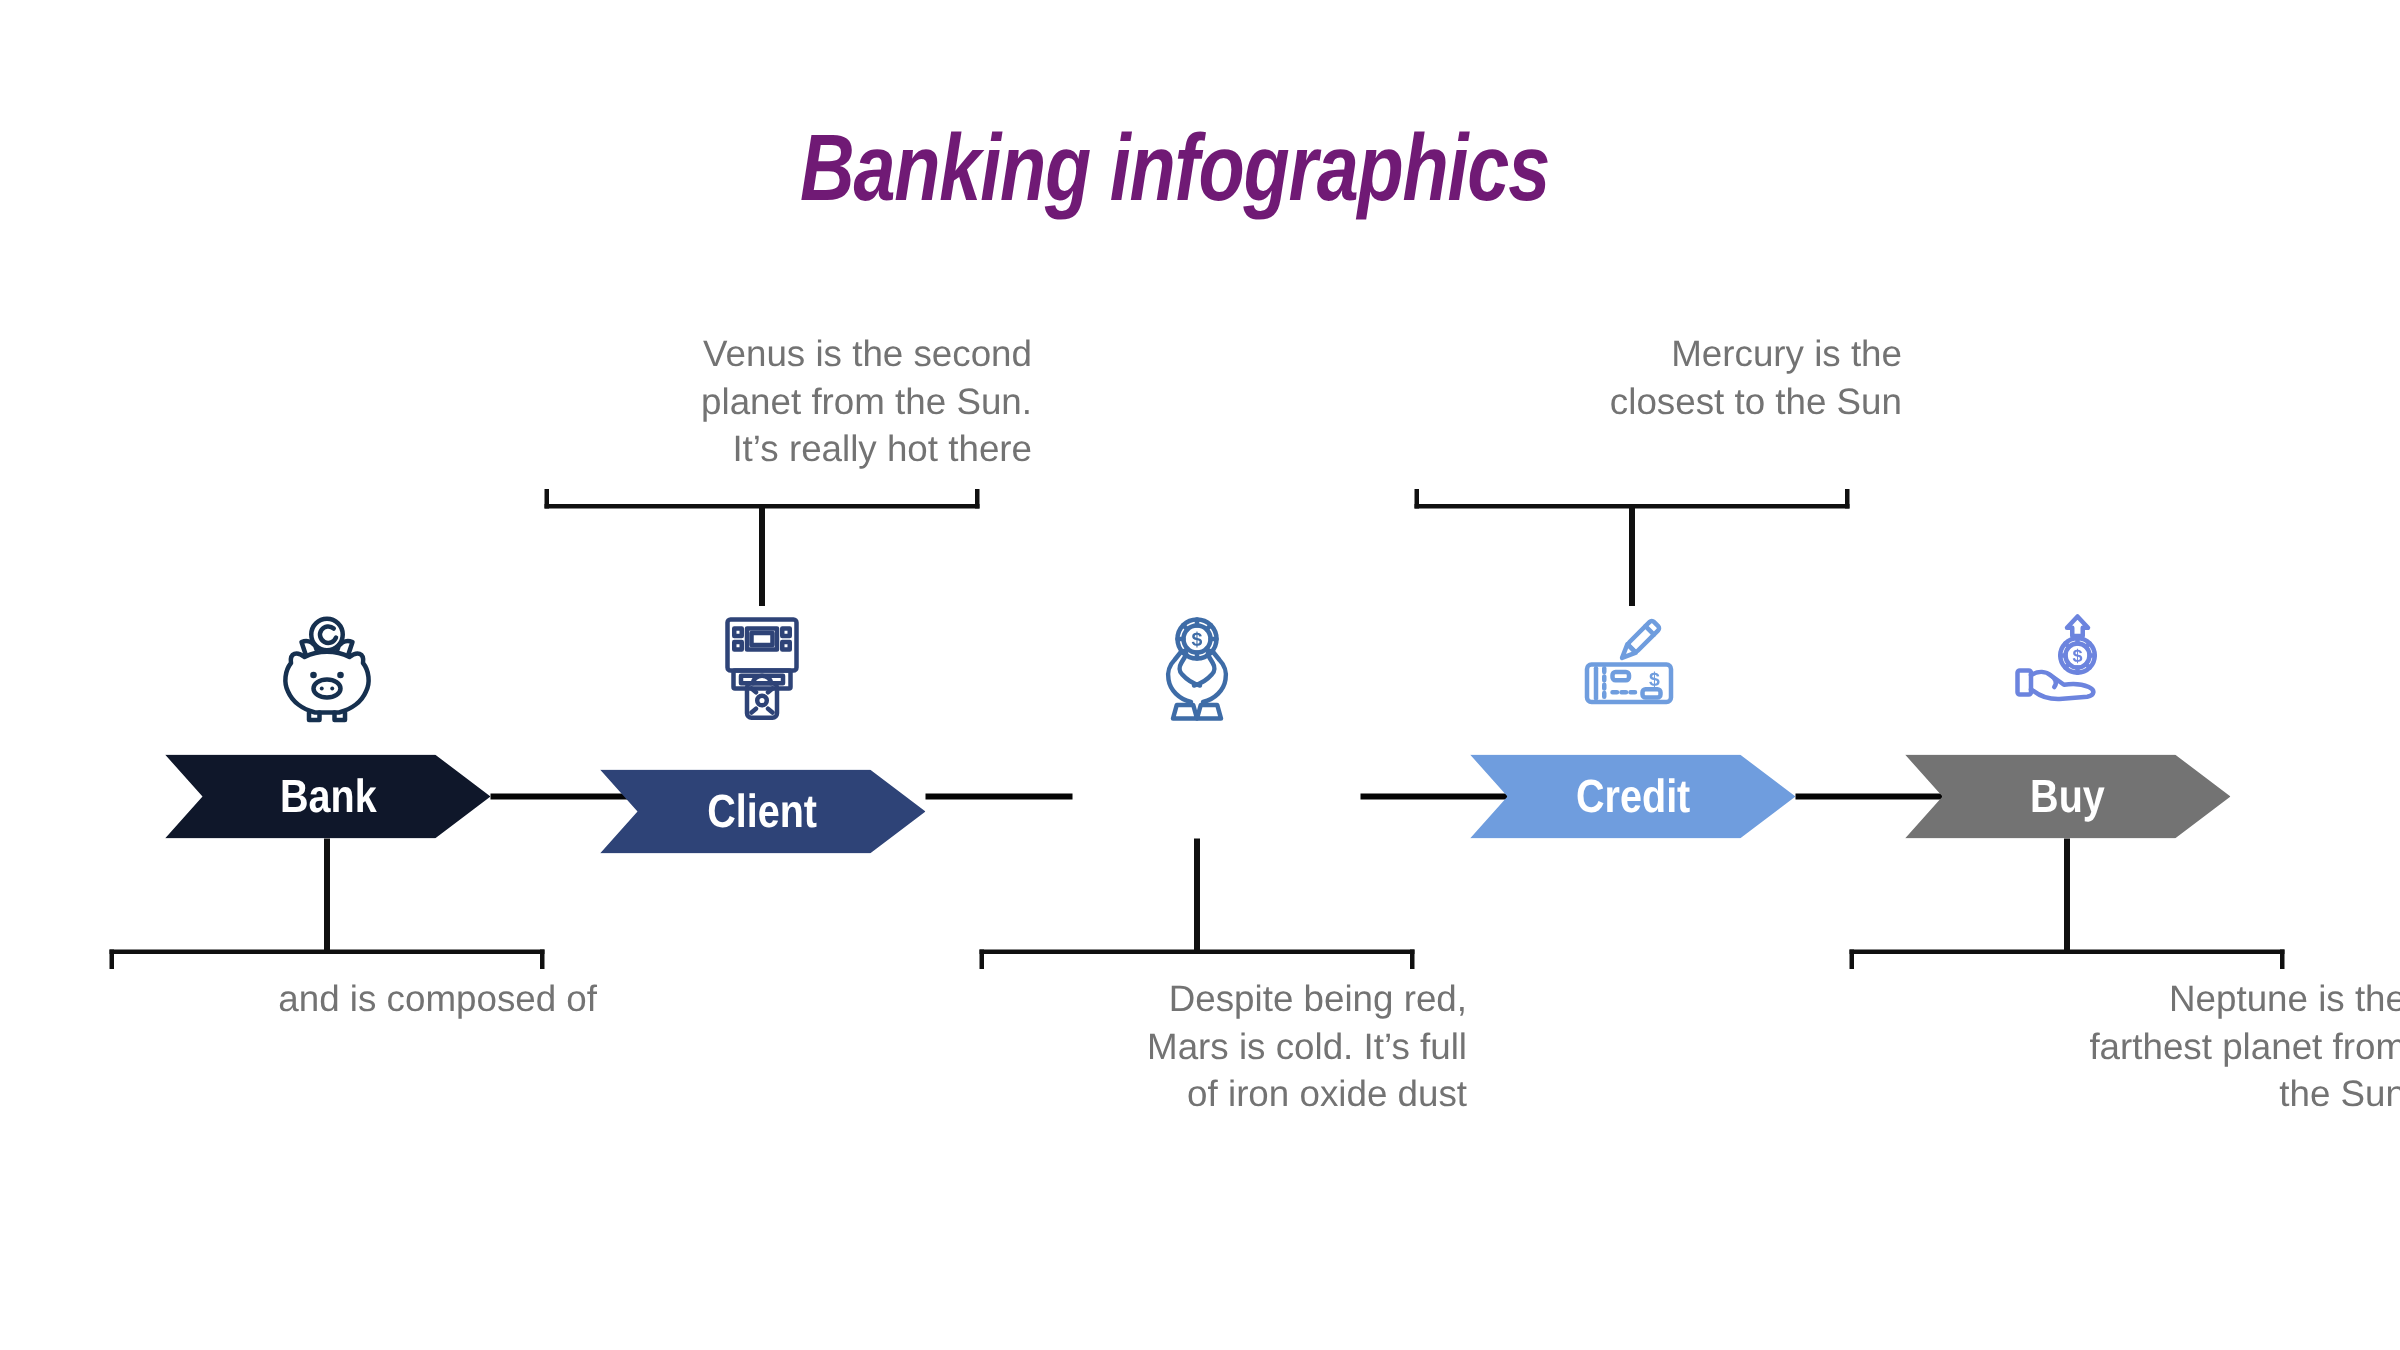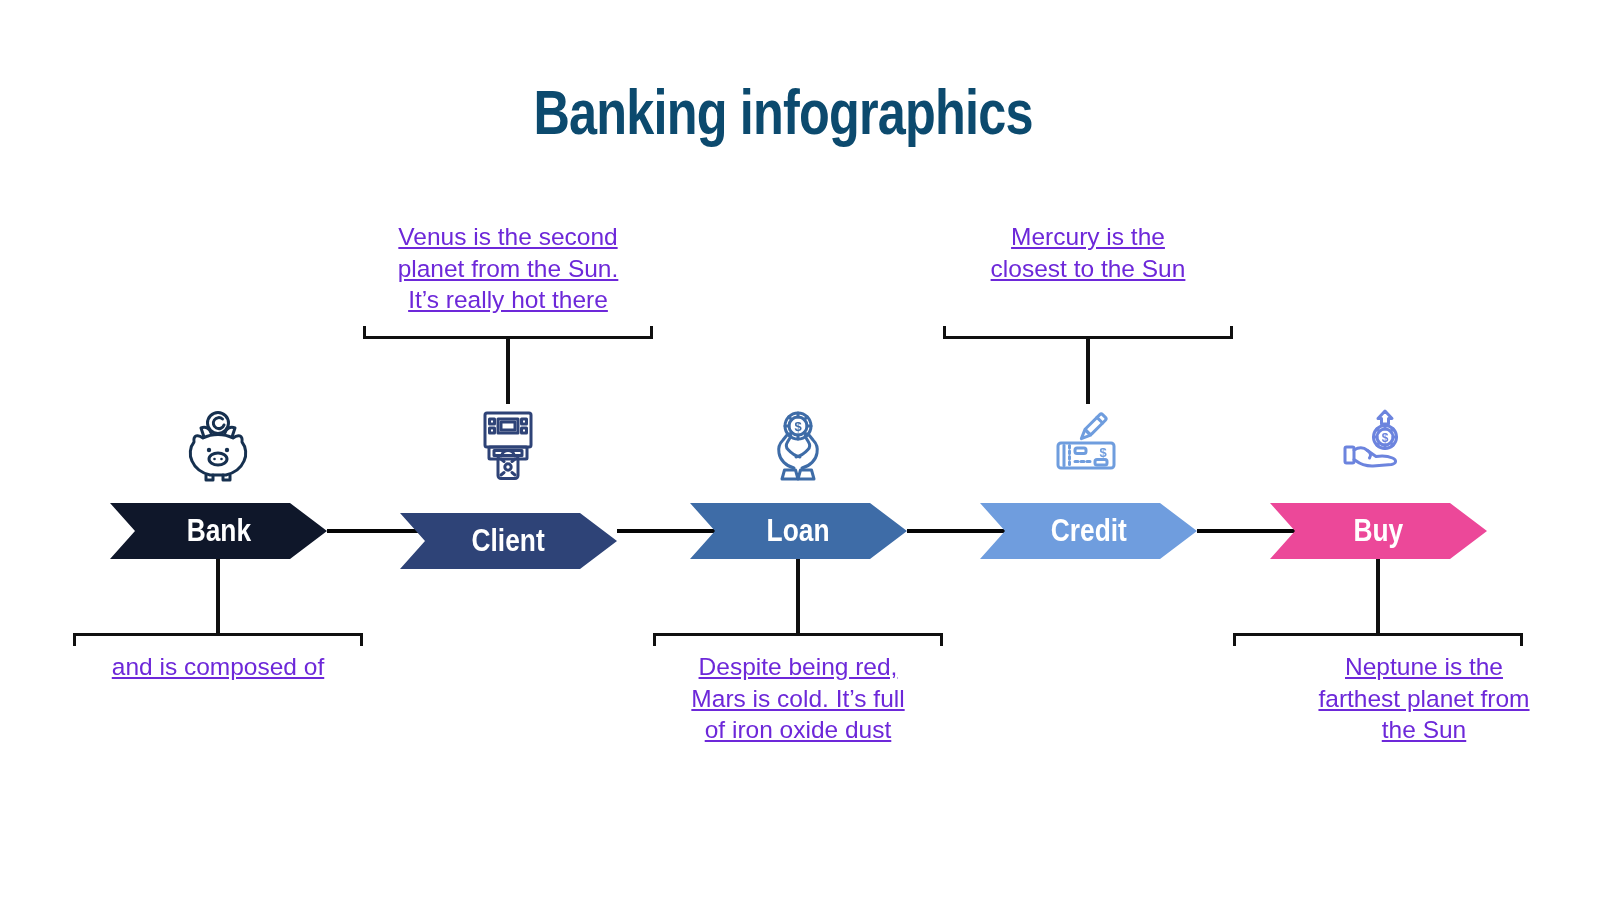--- a/index.html
+++ b/index.html
@@ -1,21 +1,21 @@
 <!DOCTYPE html>
 <html><head>
 <meta charset="utf-8">
 <style>
   html,body{margin:0;padding:0;}
   body{width:1600px;height:900px;background:#ffffff;overflow:hidden;
        font-family:"Liberation Sans", sans-serif;position:relative;}
   .canvas{position:absolute;left:0;top:0;width:1600px;height:900px;}
 
   .title{position:absolute;left:0;top:76px;width:1566px;text-align:center;
-         font-size:63px;font-weight:800;color:#0c4a6e;white-space:nowrap;}
+         font-size:63px;font-weight:800;color:#701a75;white-space:nowrap;font-style:italic;}
   .title span{display:inline-block;transform:scaleX(0.80);letter-spacing:-1px;}
 
   .arrow{position:absolute;top:503px;width:217px;height:56px;
          clip-path:polygon(0 0,180px 0,100% 50%,180px 100%,0 100%,25px 50%);
          display:flex;align-items:center;justify-content:center;}
   .arrow-label{color:#ffffff;font-size:31px;font-weight:bold;white-space:nowrap;
          display:inline-block;transform:scaleX(0.85);}
 
   .connector{position:absolute;top:529px;height:4px;background:#050505;}
 
@@ -23,22 +23,22 @@
   .icon svg{width:80px;height:80px;display:block;}
 
   .stem{position:absolute;width:4px;background:#101010;}
   .stem.above{top:337px;height:67px;}
   .stem.below{top:559px;height:75px;}
 
   .bracket{position:absolute;width:290px;height:13px;box-sizing:border-box;}
   .bracket.up{top:326px;border-left:3.5px solid #101010;border-right:3.5px solid #101010;border-bottom:3.5px solid #101010;}
   .bracket.down{top:633px;border-left:3.5px solid #101010;border-right:3.5px solid #101010;border-top:3.5px solid #101010;}
 
-  .callout-text{position:absolute;width:360px;text-align:center;color:#6d28d9;
-         font-size:24.5px;line-height:31.5px;text-decoration:underline;}
+  .callout-text{position:absolute;width:360px;text-align:right;color:#737373;
+         font-size:24.5px;line-height:31.5px;}
   .callout-text.above{top:221px;}
   .callout-text.below{top:651px;}
 </style>
 </head>
 <body>
 
 <div class="canvas">
 
   <div class="title">
     <span>Banking infographics</span>
@@ -107,23 +107,20 @@
       <path d="M40 7 v4 M40 29 v4 M27 20 h4 M49 20 h4 M46.4 13.6 L49.2 10.8 M33.6 13.6 L30.8 10.8 M46.4 26.4 L49.2 29.2 M33.6 26.4 L30.8 29.2"></path>
       <text x="40" y="24.5" font-size="13" font-weight="bold" text-anchor="middle" fill="currentColor" stroke="none" font-family="Liberation Sans, sans-serif">$</text>
       <path d="M36 62 C28 60 22 54 21 47 C20 42 22 37 25 34 L29 29 C30.5 27 33.5 28.5 32.5 31 L29.5 36 C28 38.5 28 41.5 30 43.5 C33.5 47.5 38 50 42 51"></path>
       <path d="M24 73 L26.5 64 H37.5 L40 73 Z"></path>
       <g transform="scale(-1,1) translate(-80,0)">
         <path d="M36 62 C28 60 22 54 21 47 C20 42 22 37 25 34 L29 29 C30.5 27 33.5 28.5 32.5 31 L29.5 36 C28 38.5 28 41.5 30 43.5 C33.5 47.5 38 50 42 51"></path>
         <path d="M24 73 L26.5 64 H37.5 L40 73 Z"></path>
       </g>
     </svg>
   </div>
-  <div class="arrow" style="left: 690px; background-color: rgb(62, 108, 167);">
-    <span class="arrow-label">Loan</span>
-  </div>
   <div class="stem below" style="left:796px"></div>
   <div class="bracket down" style="left:653px"></div>
   <div class="callout-text below" style="left:618px">
     <div>Despite being red,</div>
     <div>Mars is cold. It’s full</div>
     <div>of iron oxide dust</div>
   </div>
 
   <div class="connector" style="left:907px;width:98px"></div>
 
@@ -160,21 +157,21 @@
       <path d="M47 5 L54 12.5 H50.5 V18 H43.5 V12.5 H40 Z"></path>
       <circle cx="47" cy="31" r="11.5"></circle>
       <circle cx="47" cy="31" r="8"></circle>
       <path d="M47 19.5 v3.5 M47 39 v3.5 M35.5 31 h3.5 M55 31 h3.5 M52.7 25.3 L55.1 22.9 M41.3 25.3 L38.9 22.9 M52.7 36.7 L55.1 39.1 M41.3 36.7 L38.9 39.1"></path>
       <text x="47" y="35.5" font-size="12" font-weight="bold" text-anchor="middle" fill="currentColor" stroke="none" font-family="Liberation Sans, sans-serif">$</text>
       <rect x="7" y="41" width="9" height="16" rx="1.5"></rect>
       <path d="M16 44 C21 41 26 41.5 29.5 44.5 L38 50.5 C44 49.5 50 50 54.5 52 C59 54 58.5 57.5 53.5 58.5 L35 60 C28.5 60.2 22 58 17.5 54.5 L16 53.5"></path>
       <path d="M29.5 44.5 C32.5 46.5 33.5 49.5 31.5 52"></path>
     </svg>
   </div>
-  <div class="arrow" style="left: 1270px; background-color: #ec4899;">
+  <div class="arrow" style="left: 1270px; background-color: #737373;">
     <span class="arrow-label">Buy</span>
   </div>
   <div class="stem below" style="left:1376px"></div>
   <div class="bracket down" style="left:1233px"></div>
   <div class="callout-text below" style="left:1244px">
     <div>Neptune is the</div>
     <div>farthest planet from</div>
     <div>the Sun</div>
   </div>
 

